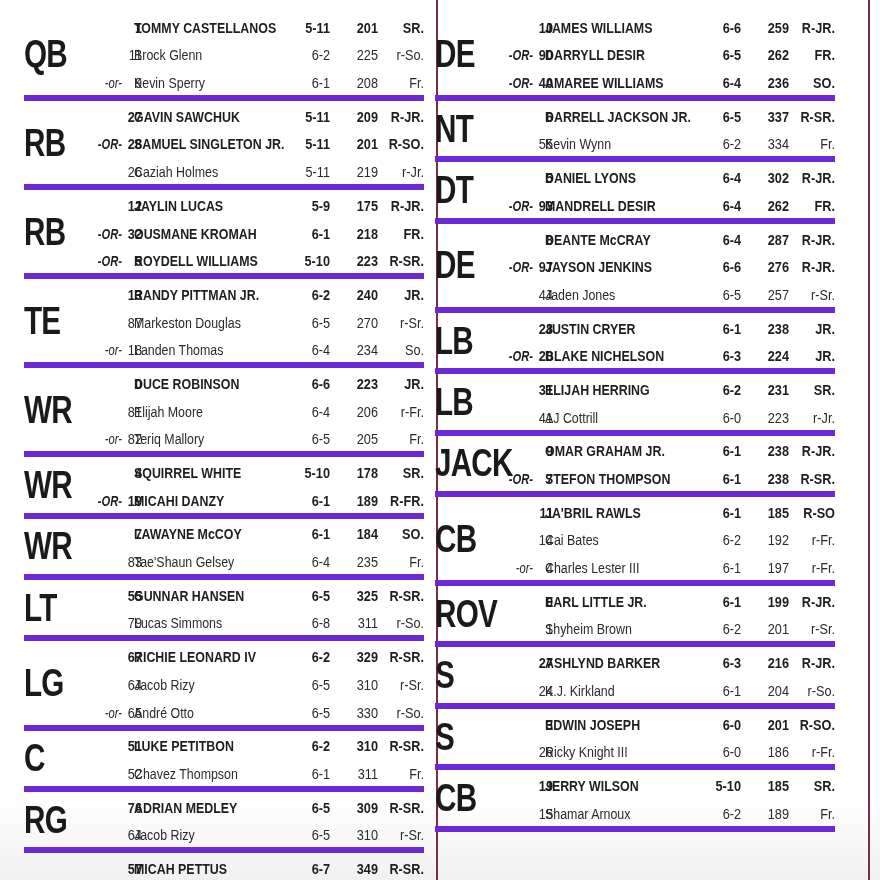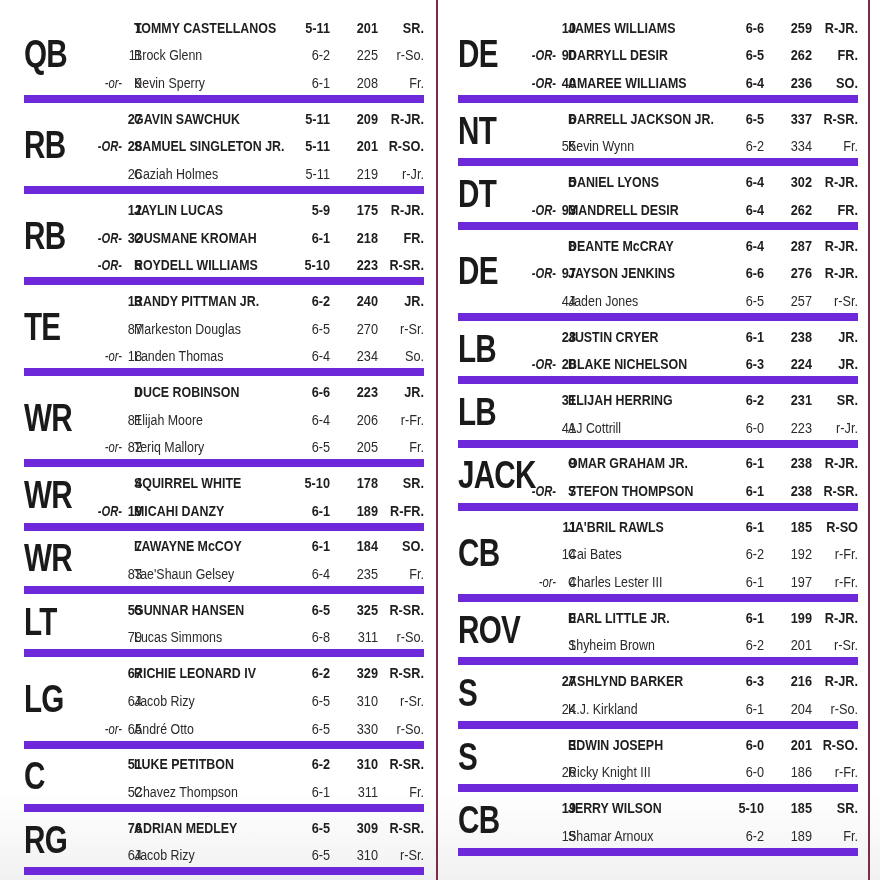--- a/index.html
+++ b/index.html
@@ -7,27 +7,27 @@
     width: 880px; height: 880px; overflow: hidden;
     background: linear-gradient(#ffffff 0%, #ffffff 90%, #f1f1f1 100%);
     font-family: "Liberation Sans", sans-serif;
     color: #1e1e1e;
     position: relative;
   }
   .col {
     position: absolute; top: 12px;
   }
   .col.left { left: 24px; width: 400px; }
-  .col.right { left: 458px; width: 400px; }
+  .col.right { left: 435px; width: 400px; }
   .vline {
     position: absolute; top: 0; width: 2px; height: 880px; background: #7a2c42;
   }
   .group {
     position: relative;
-    border-bottom: 8px solid #6d28d9;
+    border-bottom: 6px solid #6d28d9;
     text-decoration: underline;
   }
   .pos {
     position: absolute; left: 0; top: 50%;
     transform: translateY(-50%) scaleX(0.78);
     transform-origin: left center;
     font-family: "Liberation Sans Narrow", "Liberation Sans", sans-serif;
     font-weight: bold; font-size: 38px; line-height: 38px; letter-spacing: -1px;
     color: #1a1a1a;
   }

